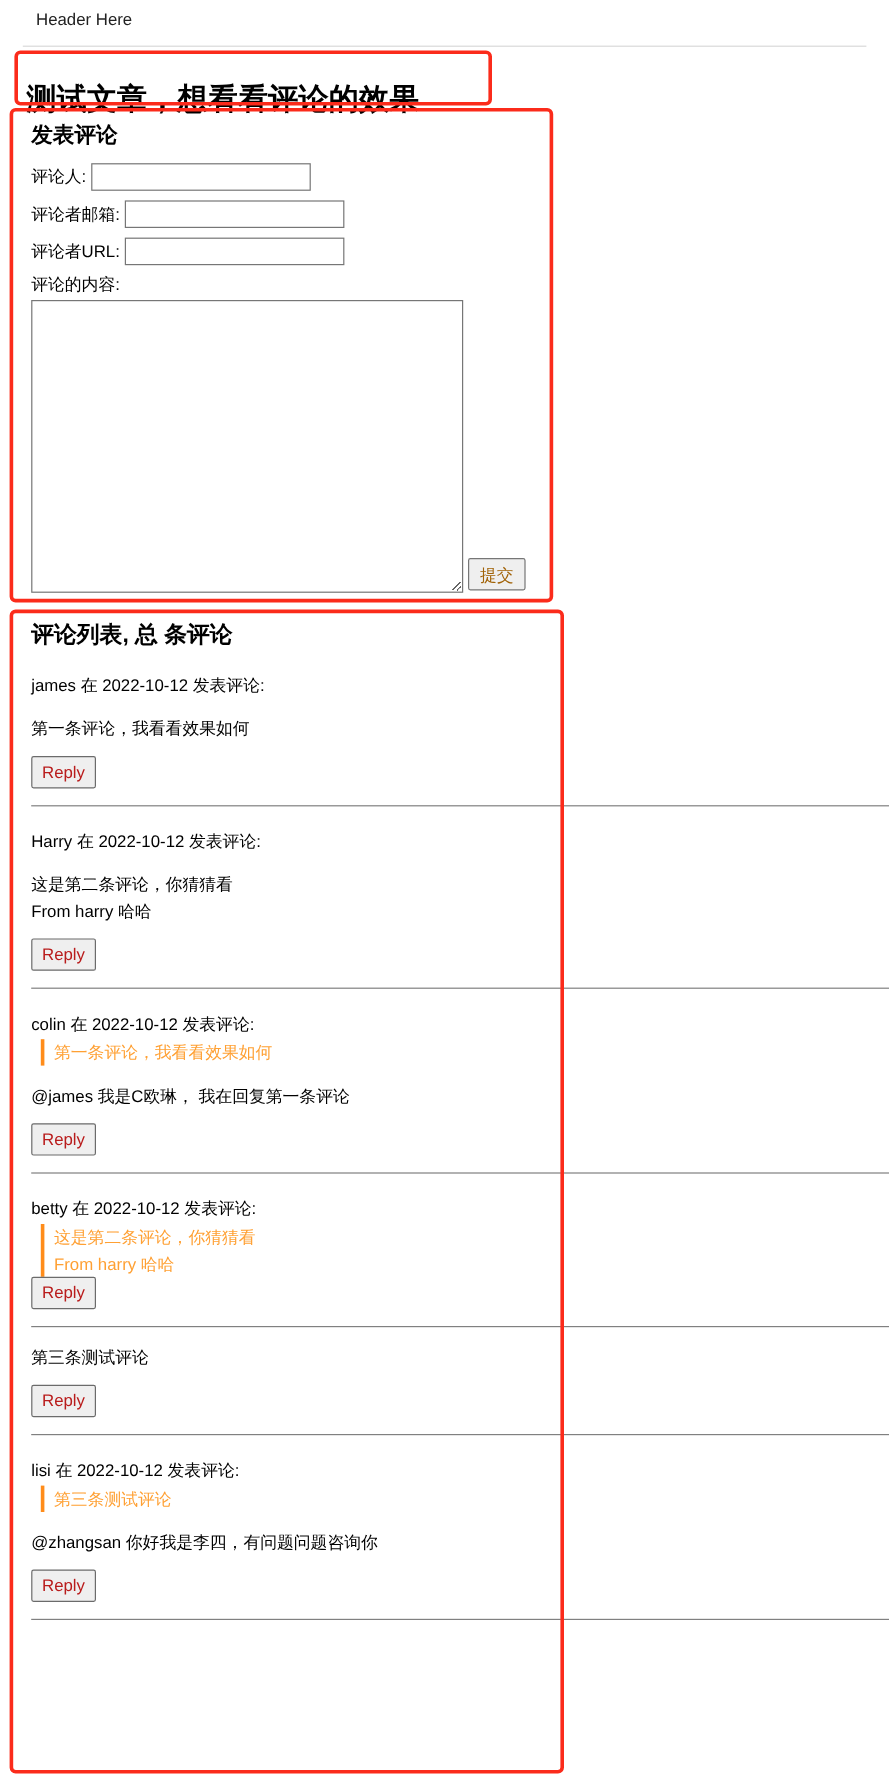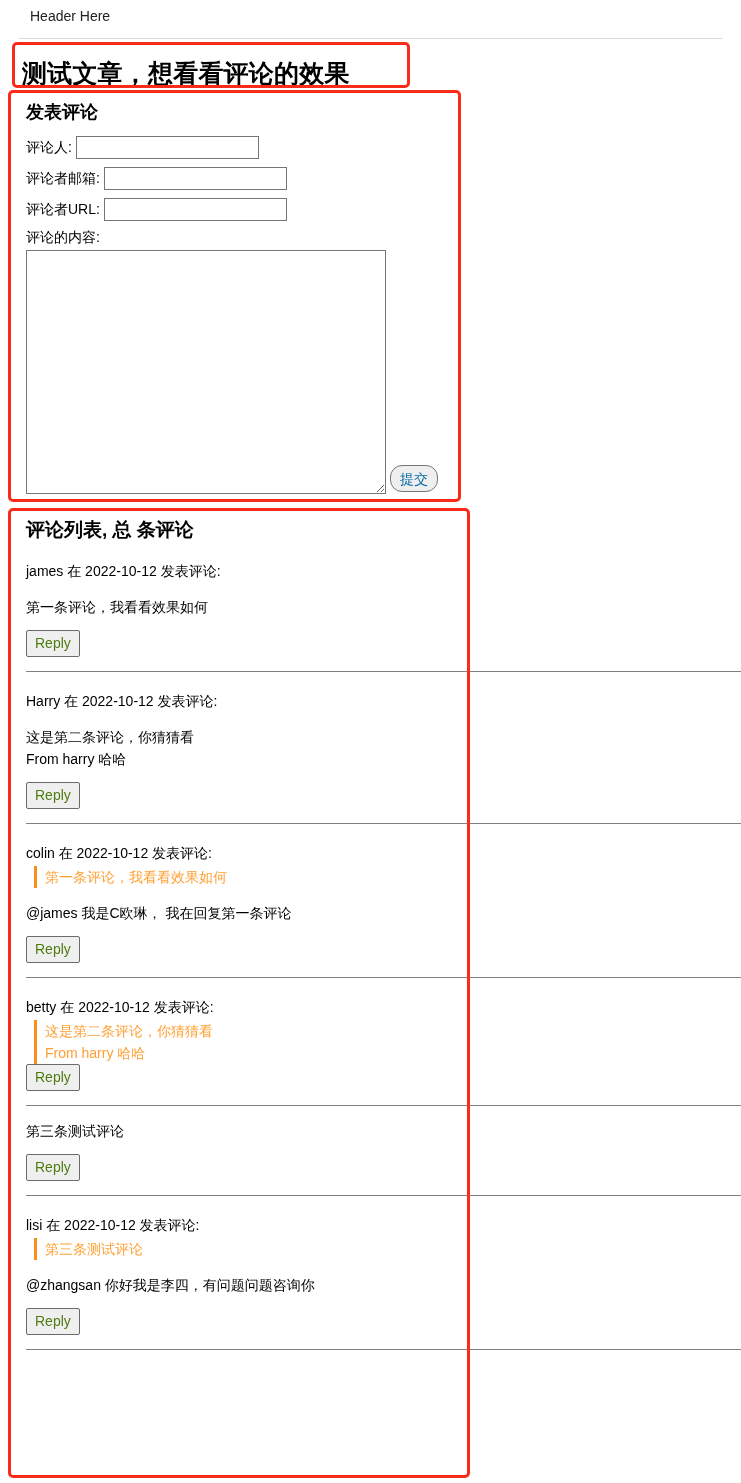--- a/index.html
+++ b/index.html
@@ -35,21 +35,21 @@
     position: absolute;
     left: 19px; top: 38px;
     width: 703px;
     height: 1px;
     background: #d9d9d9;
   }
 
   
   .article-title {
     position: absolute;
-    left: 22px; top: 40px;
+    left: 22px; top: 50px;
     width: 380px;
     font-size: 25px;
     font-weight: bold;
     line-height: 32px;
     letter-spacing: 0.2px;
     white-space: nowrap;
   }
 
   
   .annot {
@@ -127,24 +127,24 @@
   }
   .submit-button {
     margin-left: 4px;
     margin-bottom: 2px;
     min-width: 48px;
     height: 27px;
     box-sizing: border-box;
     font-family: "Liberation Sans", sans-serif;
     font-size: 14px;
     line-height: 18px;
-    color: #0369a1;
+    color: #a16207;
     background: #efefef;
     border: 1px solid #767676;
-    border-radius: 12px;
+    border-radius: 2px;
     padding: 2px 9px;
     cursor: pointer;
   }
 
   
   .comment-list {
     position: absolute;
     left: 0; top: 508px;
     width: 587px;
     box-sizing: border-box;
@@ -180,21 +180,21 @@
     white-space: pre-line;
   }
   .reply-button {
     display: inline-block;
     min-width: 44px;
     height: 27px;
     box-sizing: border-box;
     font-family: "Liberation Sans", sans-serif;
     font-size: 14px;
     line-height: 19px;
-    color: #4d7c0f;
+    color: #b91c1c;
     background: #efefef;
     border: 1px solid #6b6b6b;
     border-radius: 2px;
     padding: 3px 8px;
     cursor: pointer;
     text-align: center;
   }
   .comment-separator {
     width: 715px;
     height: 1px;

